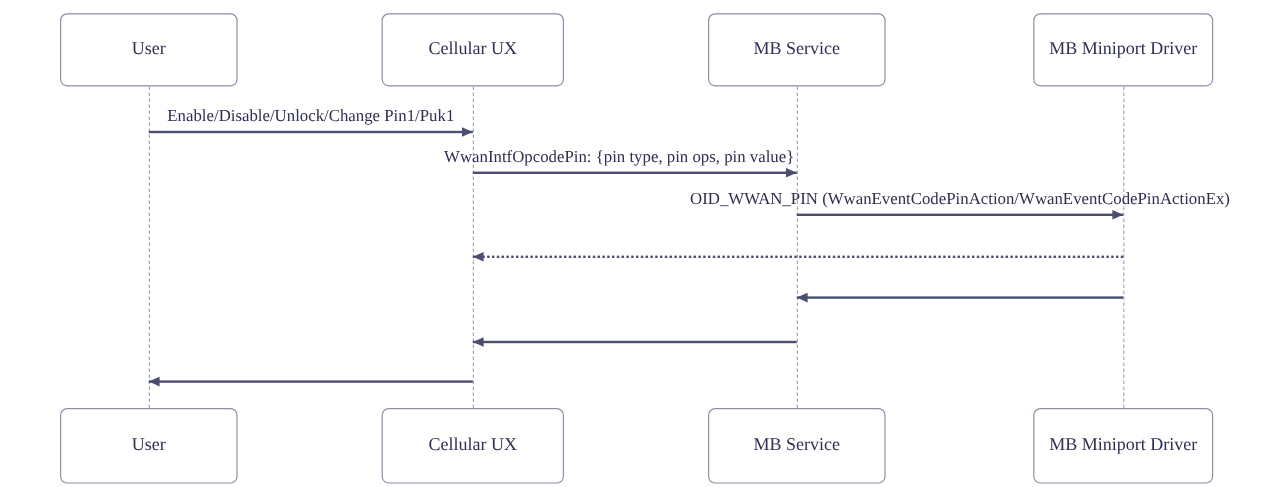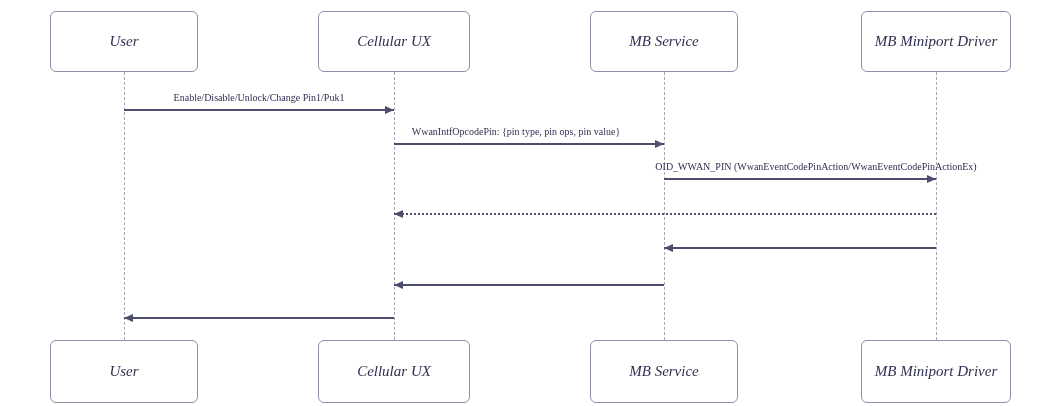--- a/index.html
+++ b/index.html
@@ -21,21 +21,20 @@
     border: 1px solid #8f8fa8;
     border-radius: 6px;
     background: #ffffff;
     color: #2f2f52;
     font-size: 15px;
     display: flex;
     align-items: center;
     justify-content: center;
     text-align: center;
     z-index: 3;
-    font-style: italic;
   }
   .lifeline {
     position: absolute;
     width: 0;
     border-left: 1px dashed #a6a6b8;
     z-index: 1;
   }
   .msg-line {
     position: absolute;
     height: 0;
@@ -51,21 +50,21 @@
     border-bottom: 4px solid transparent;
     z-index: 2;
   }
   .arrowhead.right { border-left: 9px solid #4d4d70; }
   .arrowhead.left  { border-right: 9px solid #4d4d70; }
   .msg-label {
     position: absolute;
     transform: translateX(-50%);
     white-space: nowrap;
     color: #2f2f52;
-    font-size: 10px;
+    font-size: 14px;
     line-height: 16px;
     height: 16px;
     text-align: right;
     z-index: 2;
   }
 </style>
 </head>
 <body>
 
 <div id="diagram">
@@ -82,21 +81,21 @@
     <div class="actor-box" style="left: 861px; top: 11px; width: 150px; height: 61px;">MB Miniport Driver</div>
     <div class="actor-box" style="left: 861px; top: 340px; width: 150px; height: 63px;">MB Miniport Driver</div>
     <div class="msg-line solid" style="left: 124px; top: 109px; width: 270px;"></div>
     <div class="arrowhead right" style="left: 385px; top: 106px;"></div>
     <div class="msg-label" style="left: 259px; top: 90px;">Enable/Disable/Unlock/Change Pin1/Puk1</div>
     <div class="msg-line solid" style="left: 394px; top: 143px; width: 270px;"></div>
     <div class="arrowhead right" style="left: 655px; top: 140px;"></div>
     <div class="msg-label" style="left: 516px; top: 124px;">WwanIntfOpcodePin: {pin type, pin ops, pin value}</div>
     <div class="msg-line solid" style="left: 664px; top: 178px; width: 272px;"></div>
     <div class="arrowhead right" style="left: 927px; top: 175px;"></div>
-    <div class="msg-label" style="left: 800px; top: 159px; margin-left: 16px;">OID_WWAN_PIN (WwanEventCodePinAction/WwanEventCodePinActionEx)</div>
+    <div class="msg-label" style="left: 800px; top: 159px;">OID_WWAN_PIN (WwanEventCodePinAction/WwanEventCodePinActionEx)</div>
     <div class="msg-line dotted" style="left: 394px; top: 213px; width: 542px;"></div>
     <div class="arrowhead left" style="left: 394px; top: 210px;"></div>
     <div class="msg-line solid" style="left: 664px; top: 247px; width: 272px;"></div>
     <div class="arrowhead left" style="left: 664px; top: 244px;"></div>
     <div class="msg-line solid" style="left: 394px; top: 284px; width: 270px;"></div>
     <div class="arrowhead left" style="left: 394px; top: 281px;"></div>
     <div class="msg-line solid" style="left: 124px; top: 317px; width: 270px;"></div>
     <div class="arrowhead left" style="left: 124px; top: 314px;"></div>
   </div>
 

